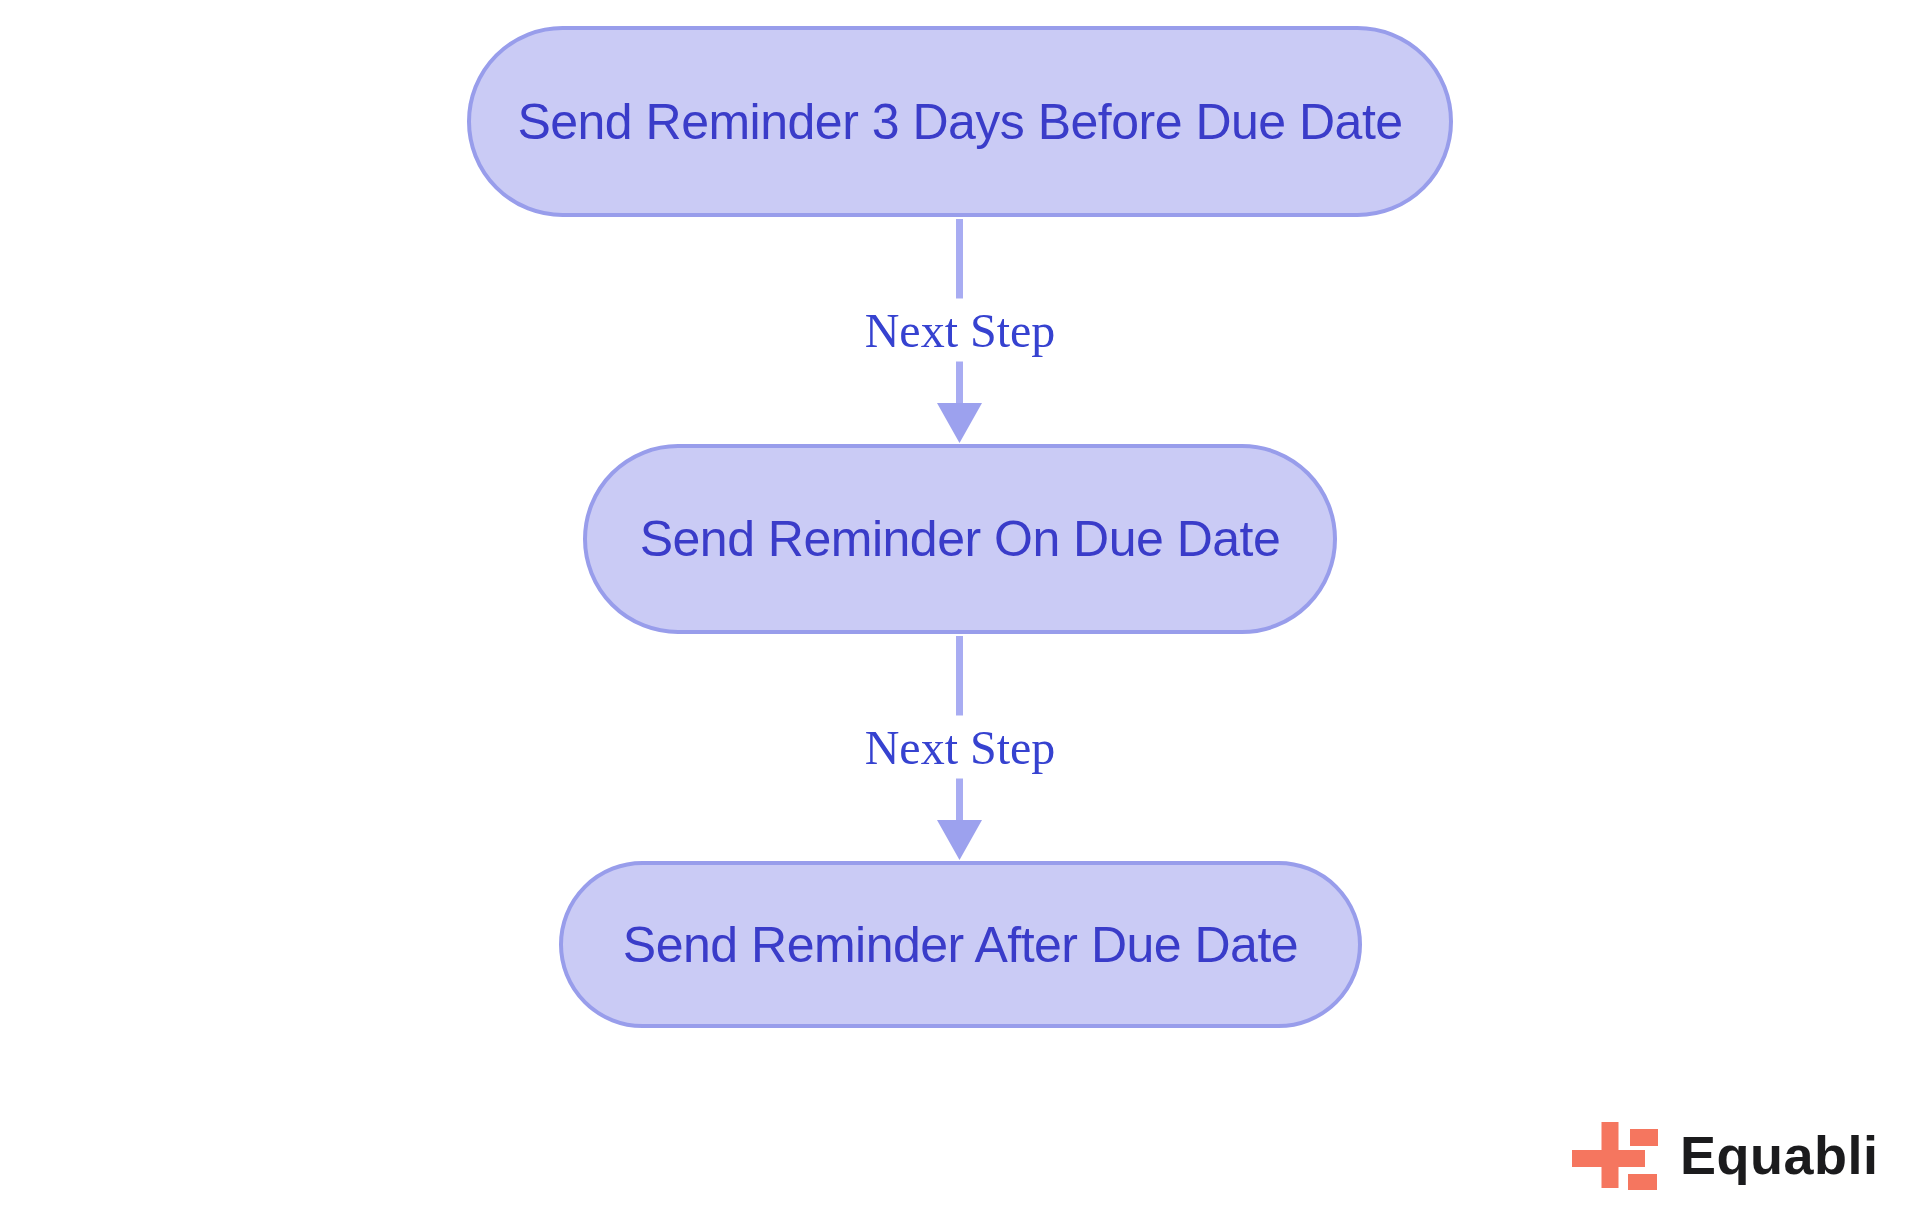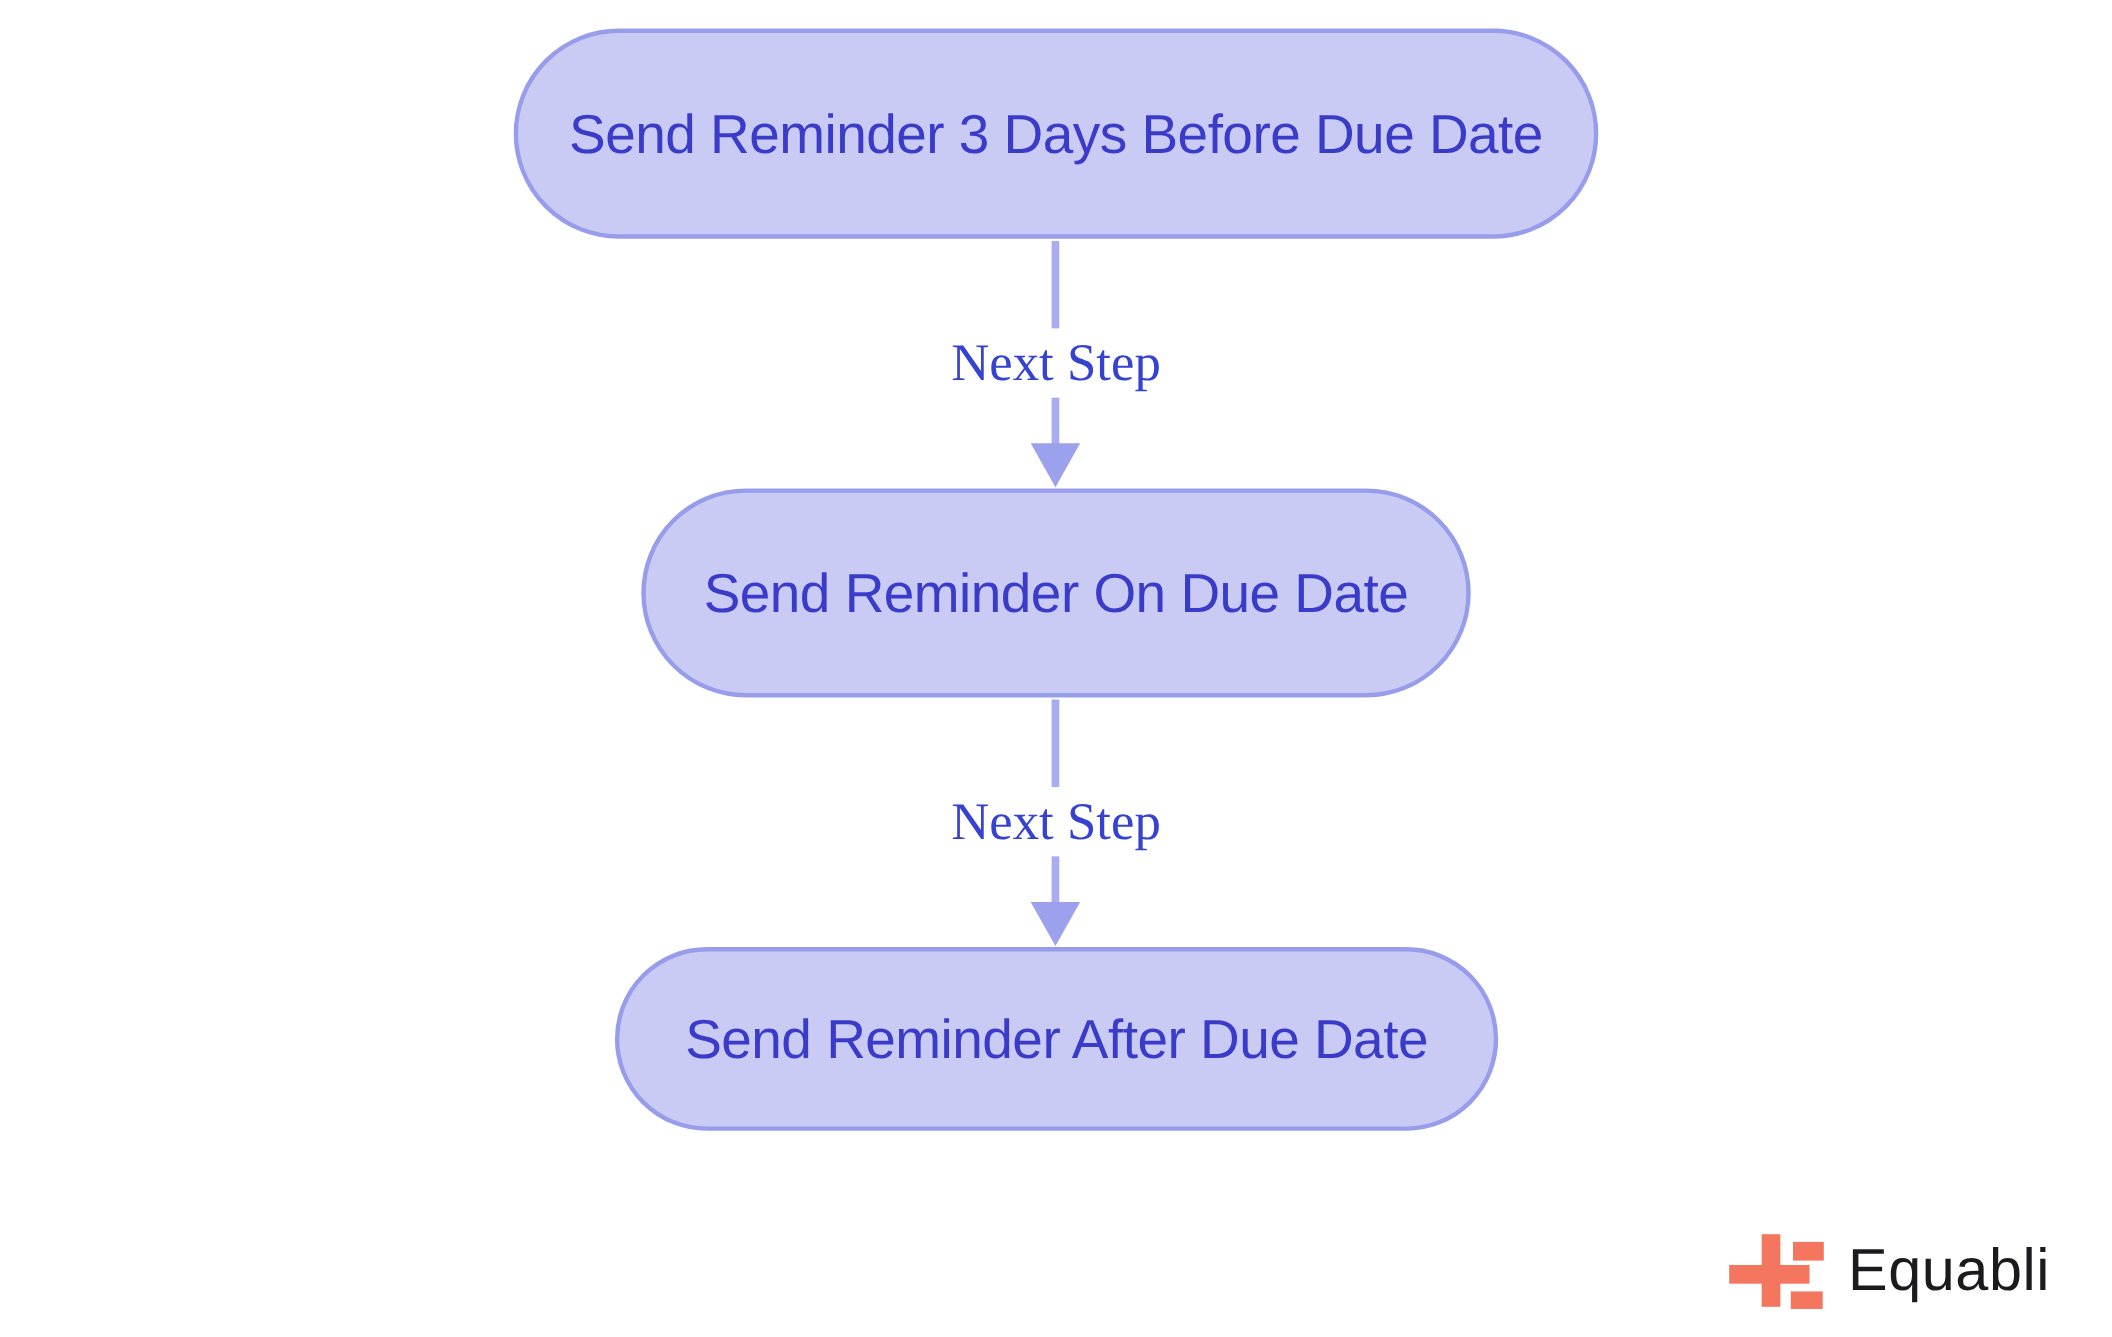--- a/index.html
+++ b/index.html
@@ -73,21 +73,21 @@
     top: 1118px;
     display: flex;
     align-items: center;
     gap: 20px;
   }
   .logo-mark { display: block; }
   .logo-mark rect { fill: var(--logo-mark); }
   .logo-text {
     color: var(--logo-text);
     font-size: 54px;
-    font-weight: 400;
+    font-weight: 700;
     letter-spacing: 0.5px;
     white-space: nowrap;
   }
 </style>
 </head>
 <body>
 
 <div class="canvas">
 
   <svg class="edges" viewBox="0 0 1920 1215" xmlns="http://www.w3.org/2000/svg">

